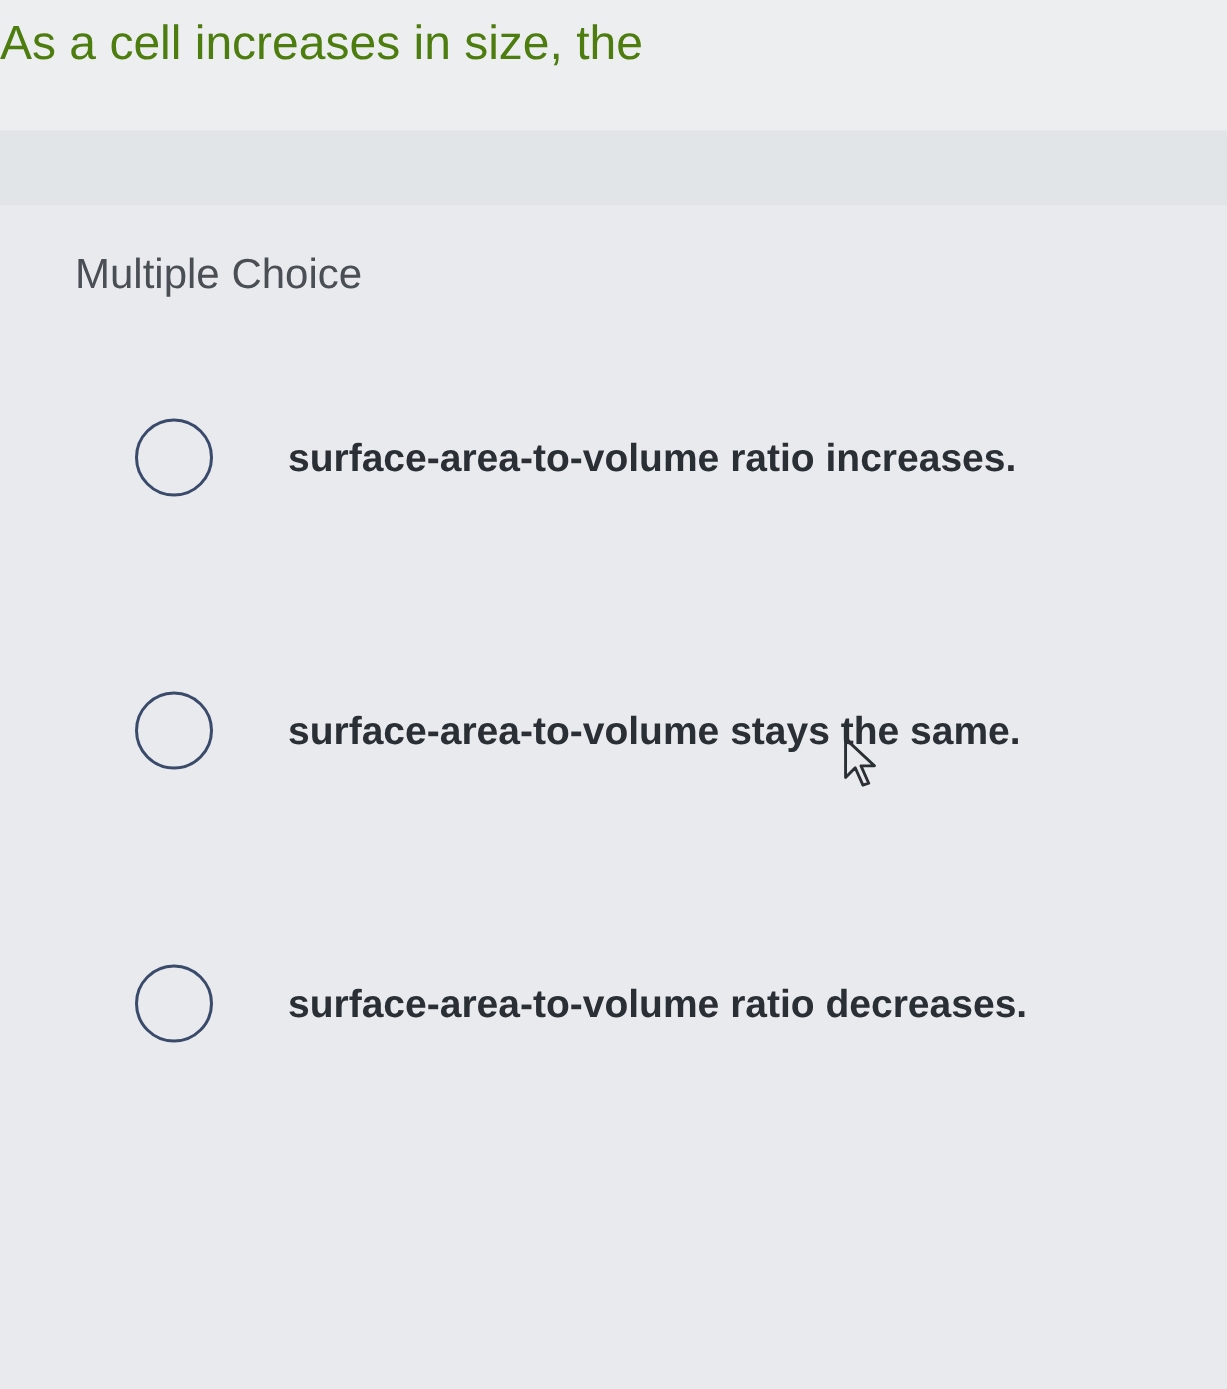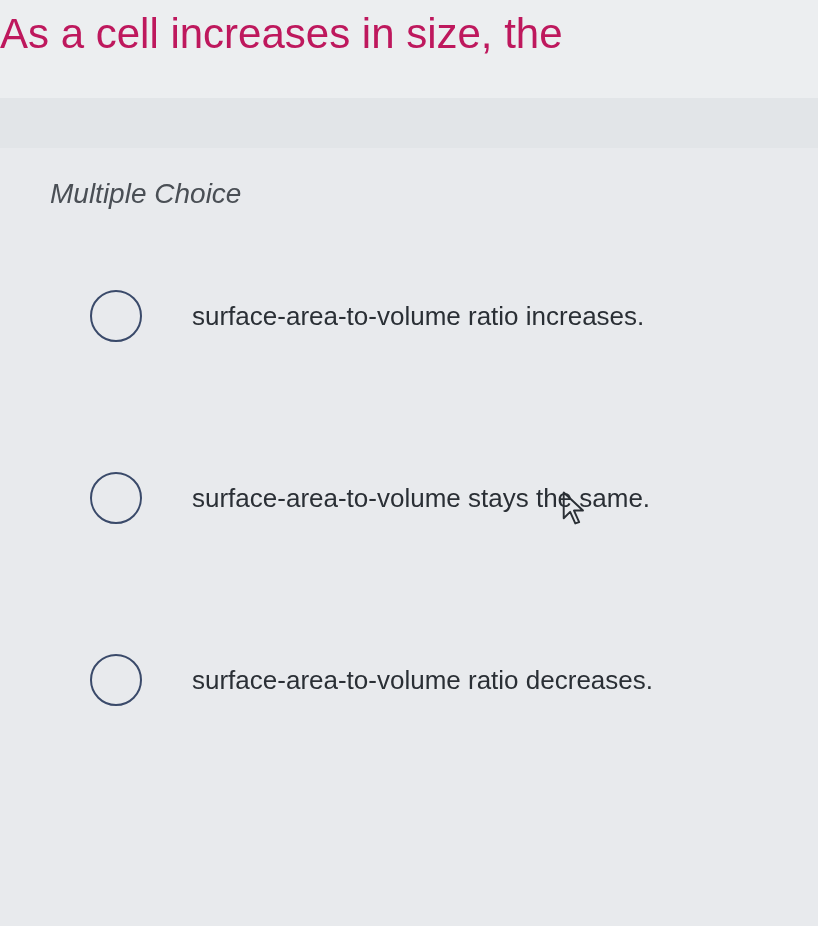--- a/index.html
+++ b/index.html
@@ -12,60 +12,59 @@
       height: 926px;
       font-family: Arial, Helvetica, sans-serif;
       background: #e8eaed;
       overflow: hidden;
     }
     .question-header {
       padding: 10px 0 40px 0;
       background: #eceef0;
     }
     .question-text {
-      font-size: 42px;
-      color: #be185d;
+      font-size: 32px;
+      color: #4d7c0f;
       font-weight: 400;
       padding-left: 0;
     }
     .divider-space {
       height: 50px;
       background: #e2e5e8;
     }
     .answers-section {
       padding: 30px 50px 0 50px;
       background: #e8eaed;
     }
     .mc-label {
       font-size: 28px;
       color: #4a4f55;
       font-weight: 400;
       margin-bottom: 80px;
-      font-style: italic;
     }
     .option-row {
       display: flex;
       align-items: center;
       margin-bottom: 130px;
       padding-left: 40px;
     }
     .radio-circle {
       width: 52px;
       height: 52px;
       border: 2px solid #3a4a6a;
       border-radius: 50%;
       background: #e8eaed;
       flex-shrink: 0;
       margin-right: 50px;
       cursor: pointer;
     }
     .option-text {
       font-size: 26px;
       color: #2a2f35;
-      font-weight: 400;
+      font-weight: 700;
     }
     .cursor-icon {
       position: absolute;
       top: 490px;
       left: 560px;
       width: 28px;
       height: 36px;
       pointer-events: none;
     }
   </style>

